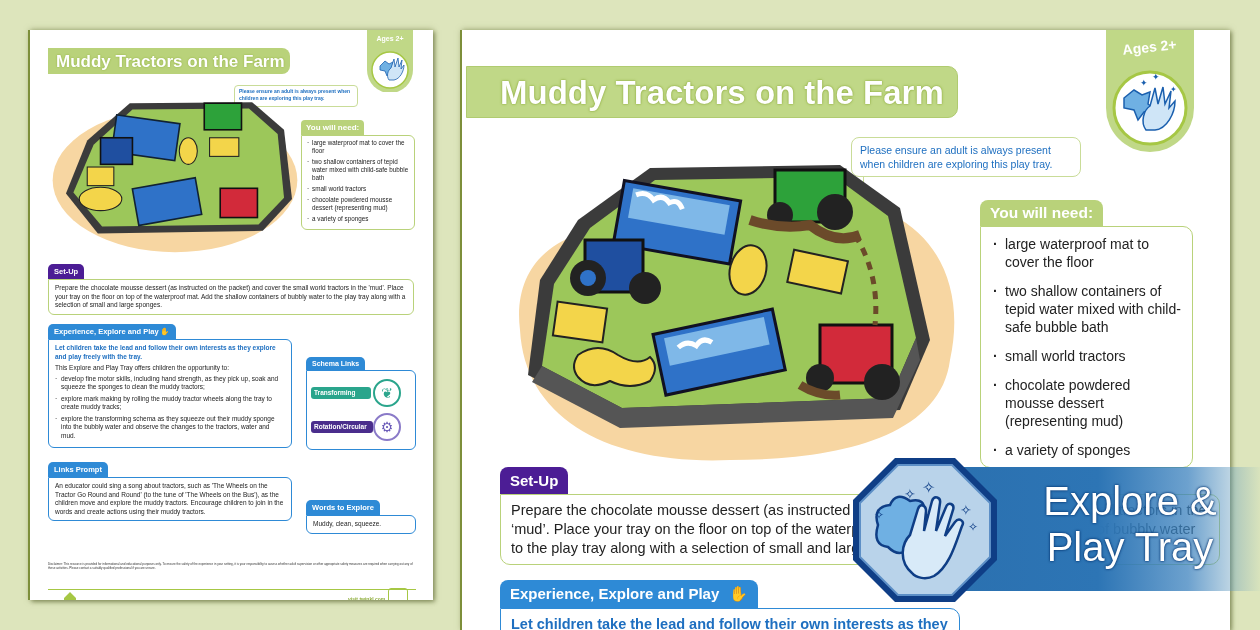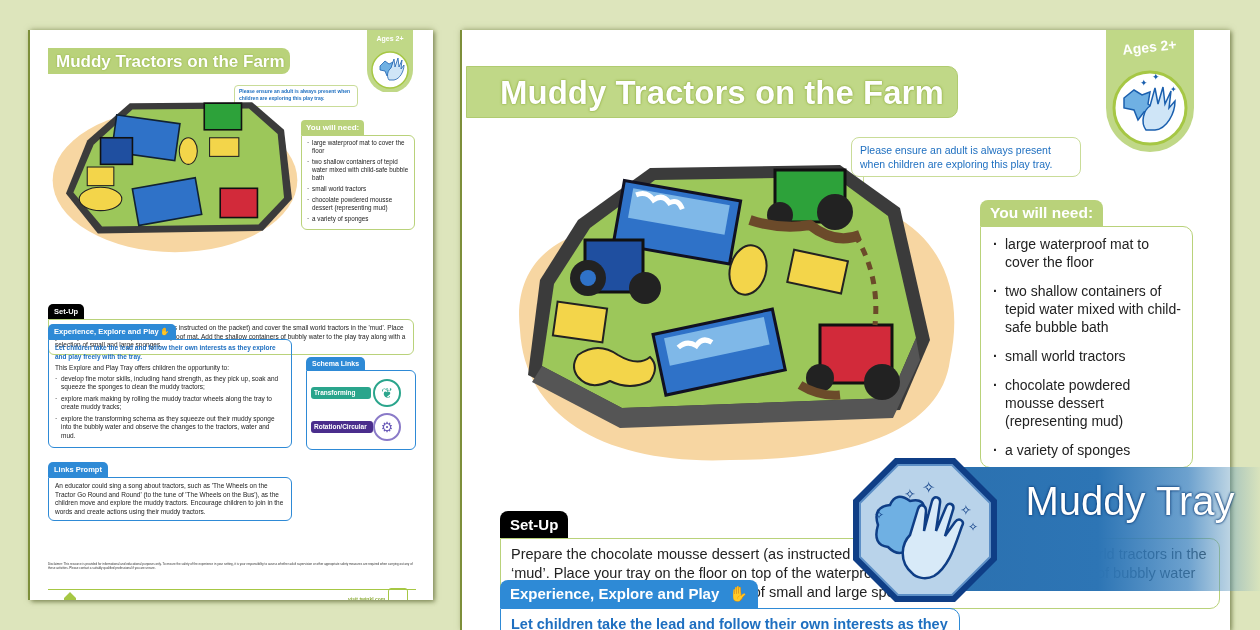--- a/index.html
+++ b/index.html
@@ -49,21 +49,21 @@
   .need-small li::before { content: "·"; position: absolute; left: 0; }
 
   .sec-small { position: absolute; }
   .sec-small .tab {
     display: inline-block; color: #fff; font-weight: bold; font-size: 7.5px;
     padding: 3px 6px; border-radius: 5px 5px 0 0;
   }
   .sec-small .box {
     border-radius: 0 6px 6px 6px; padding: 4px 6px; font-size: 6.5px; line-height: 8.5px; color: #222;
   }
-  .green .tab { background: #000000; margin-top: 44px; }
+  .green .tab { background: #4c1d95; }
   .green .box { border: 1px solid #b9d27a; }
   .blue .tab { background: #2e8ad6; }
   .blue .box { border: 1px solid #2e8ad6; }
   .sec-small .lead { color: #1e6fc0; font-weight: bold; margin-bottom: 3px; }
   .sec-small ul li { list-style: none; position: relative; padding-left: 6px; margin-bottom: 3px; }
   .sec-small ul li::before { content: "·"; position: absolute; left: 0; }
 
   .schema-small { position: absolute; left: 276px; top: 322px; width: 110px; }
   .schema-small .tab {
     display: inline-block; background: #2e8ad6; color: #fff; font-weight: bold; font-size: 7px;
@@ -221,20 +221,24 @@
       <div class="schema-pill" style="top:50px;background:#4a2d8c;width:62px">Rotation/Circular</div>
       <div class="schema-circle" style="left:66px;top:42px;border:2px solid #8a7ac8;color:#6a5ab8">⚙</div>
     </div>
   </div>
 
   <div class="sec-small blue" style="left:18px;top:428px;width:244px">
     <div class="tab">Links Prompt</div>
     <div class="box">An educator could sing a song about tractors, such as 'The Wheels on the Tractor Go Round and Round' (to the tune of 'The Wheels on the Bus'), as the children move and explore the muddy tractors. Encourage children to join in the words and create actions using their muddy tractors.</div>
   </div>
 
+  <div class="sec-small blue" style="left:276px;top:466px;width:110px">
+    <div class="tab">Words to Explore</div>
+    <div class="box">Muddy, clean, squeeze.</div>
+  </div>
 
   <div class="disclaimer">Disclaimer: This resource is provided for informational and educational purposes only. To ensure the safety of the experience in your setting, it is your responsibility to assess whether adult supervision or other appropriate safety measures are required when carrying out any of these activities. Please contact a suitably qualified professional if you are unsure.</div>
   <div class="footer-line"></div>
 
   <svg style="position:absolute;left:18px;top:560px;width:28px;height:20px" viewBox="0 0 28 20">
     <rect x="0" y="14" width="5" height="5" fill="#a6c744"></rect>
     <rect x="7" y="11" width="7" height="8" fill="#a6c744"></rect>
     <path d="M16 8 L22 2 L28 8 V19 H25 V13 H19 V19 H16 Z" fill="#a6c744"></path>
   </svg>
   <span style="position:absolute;left:318px;top:566px;font-size:5px;color:#8fae3c;font-weight:bold">visit twinkl.com</span>
@@ -335,14 +339,15 @@
   <polygon points="48,10 102,10 140,48 140,102 102,140 48,140 10,102 10,48" fill="#b9d3ea" stroke="#5d8fc6" stroke-width="2"></polygon>
   <path d="M28 70 q-6 -18 12 -20 q6 -14 20 -4 q16 -4 14 12 q12 10 0 20 q2 16 -14 14 q-10 12 -22 0 q-16 -2 -10 -22z" fill="#6fb0e3" stroke="#0f3e86" stroke-width="2.5"></path>
   <path d="M62 118 c-14 -12 -10 -30 -2 -38 l8 -26 c2 -6 8 -4 8 2 l-2 20 l8 -30 c2 -6 9 -4 8 2 l-4 28 l10 -24 c2 -6 9 -3 7 3 l-8 26 l10 -14 c4 -5 10 -1 7 4 c-6 16 -12 40 -28 50 c-8 4 -18 2 -22 -3z" fill="#d8eaf8" stroke="#0f3e86" stroke-width="2.5"></path>
   <text x="54" y="44" font-size="14" fill="#0f3e86">✧</text>
   <text x="72" y="38" font-size="16" fill="#0f3e86">✧</text>
   <text x="110" y="60" font-size="14" fill="#0f3e86">✧</text>
   <text x="24" y="64" font-size="12" fill="#0f3e86">✧</text>
   <text x="118" y="76" font-size="12" fill="#0f3e86">✧</text>
 </svg>
 <div class="banner-text">
-  <div>Muddy Tray</div>
+  <div>Explore &amp;</div>
+  <div>Play Tray</div>
 </div>
 
 </body></html>

